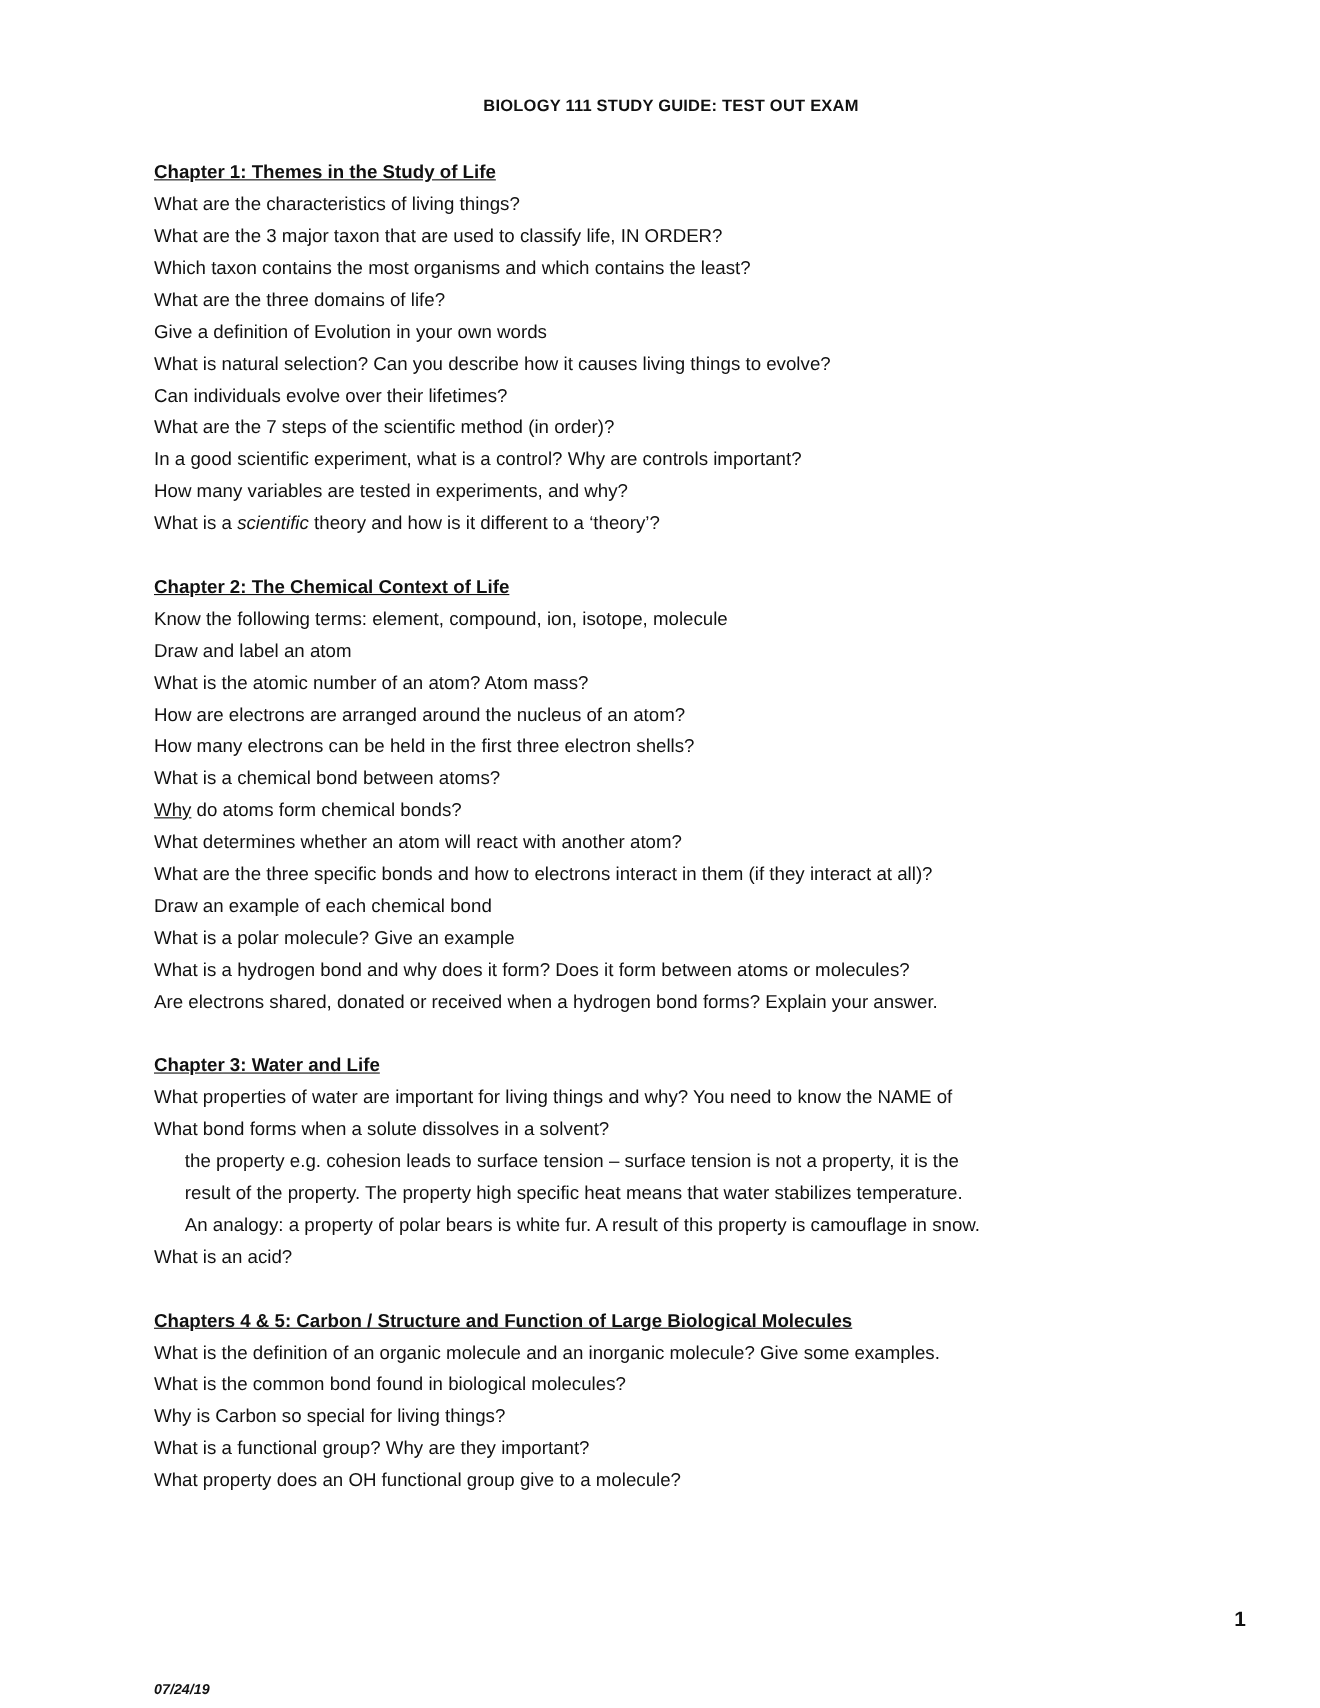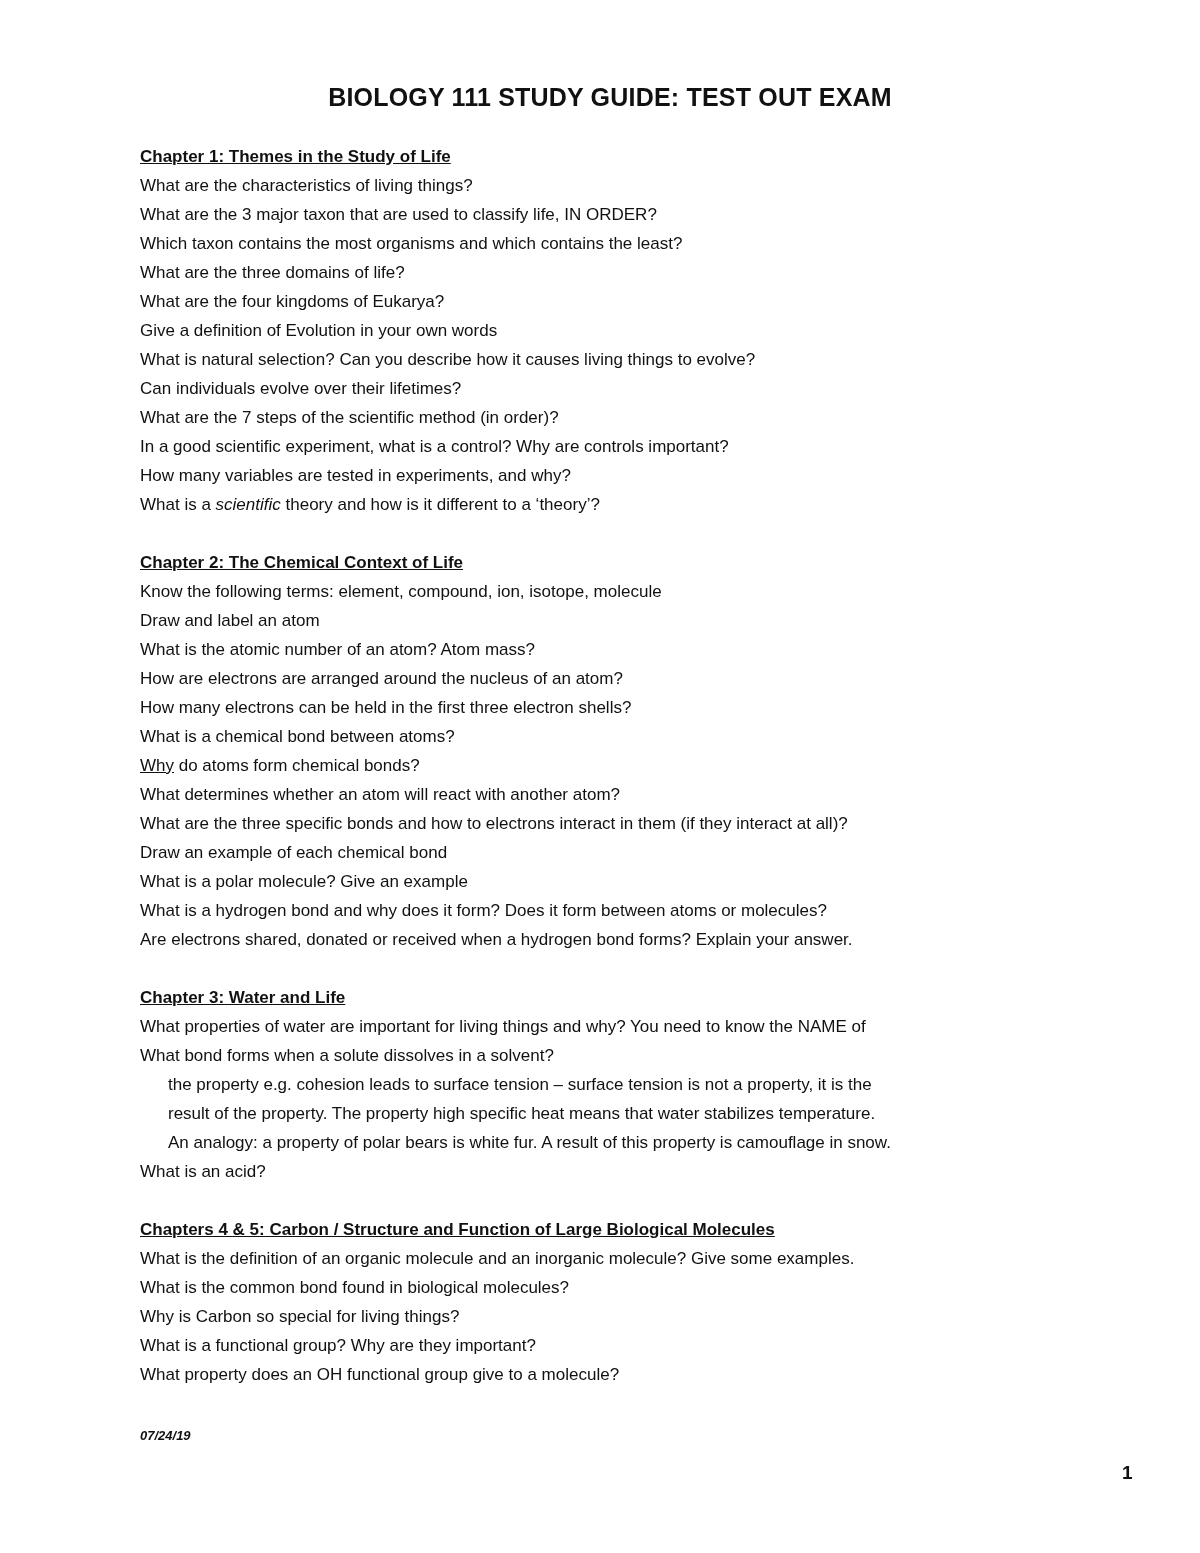--- a/index.html
+++ b/index.html
@@ -18,21 +18,21 @@
   }
   .content {
     position: absolute;
     left: 140px;
     top: 84px;
     width: 1000px;
   }
   .doc-title {
     text-align: center;
     font-weight: bold;
-    font-size: 25px;
+    font-size: 15px;
     line-height: 26px;
     margin: 0 60px 32px 0;
     letter-spacing: 0.2px;
   }
   .section {
     margin-bottom: 29px;
   }
   .section-heading {
     font-weight: bold;
     font-size: 17px;
@@ -51,21 +51,21 @@
   }
   .line em {
     font-style: italic;
   }
   .line u {
     text-decoration: underline;
   }
   .footer-date {
     position: absolute;
     left: 140px;
-    top: 1428px;
+    top: 1528px;
     font-weight: bold;
     font-style: italic;
     font-size: 13px;
     color: #111111;
   }
   .page-number {
     position: absolute;
     left: 1122px;
     top: 1462px;
     font-weight: bold;
@@ -79,21 +79,20 @@
 <div class="page">
   <div class="content">
     <div class="doc-title">BIOLOGY 111 STUDY GUIDE: TEST OUT EXAM</div>
     <div id="sections">
         <section class="section">
           <div class="section-heading">Chapter 1: Themes in the Study of Life</div>
           <div class="line">What are the characteristics of living things?</div>
           <div class="line">What are the 3 major taxon that are used to classify life, IN ORDER?</div>
           <div class="line">Which taxon contains the most organisms and which contains the least?</div>
           <div class="line">What are the three domains of life?</div>
-          <div class="line">What are the four kingdoms of Eukarya?</div>
           <div class="line">Give a definition of Evolution in your own words</div>
           <div class="line">What is natural selection? Can you describe how it causes living things to evolve?</div>
           <div class="line">Can individuals evolve over their lifetimes?</div>
           <div class="line">What are the 7 steps of the scientific method (in order)?</div>
           <div class="line">In a good scientific experiment, what is a control? Why are controls important?</div>
           <div class="line">How many variables are tested in experiments, and why?</div>
           <div class="line">What is a <em>scientific</em> theory and how is it different to a ‘theory’?</div>
         </section>
         <section class="section">
           <div class="section-heading">Chapter 2: The Chemical Context of Life</div>

